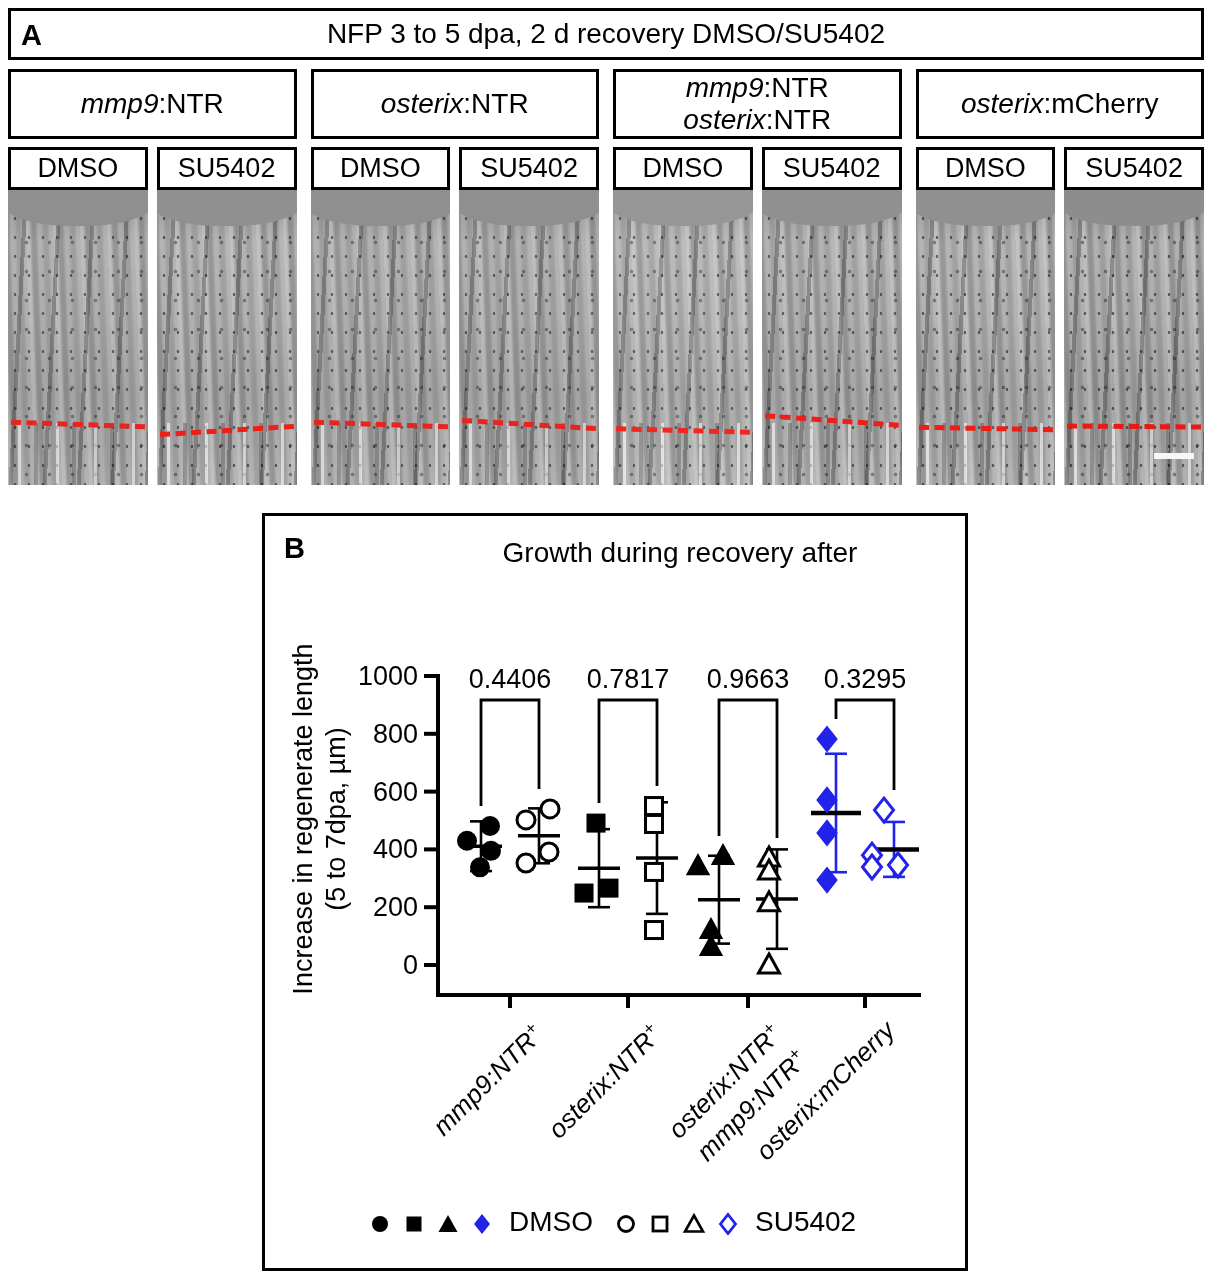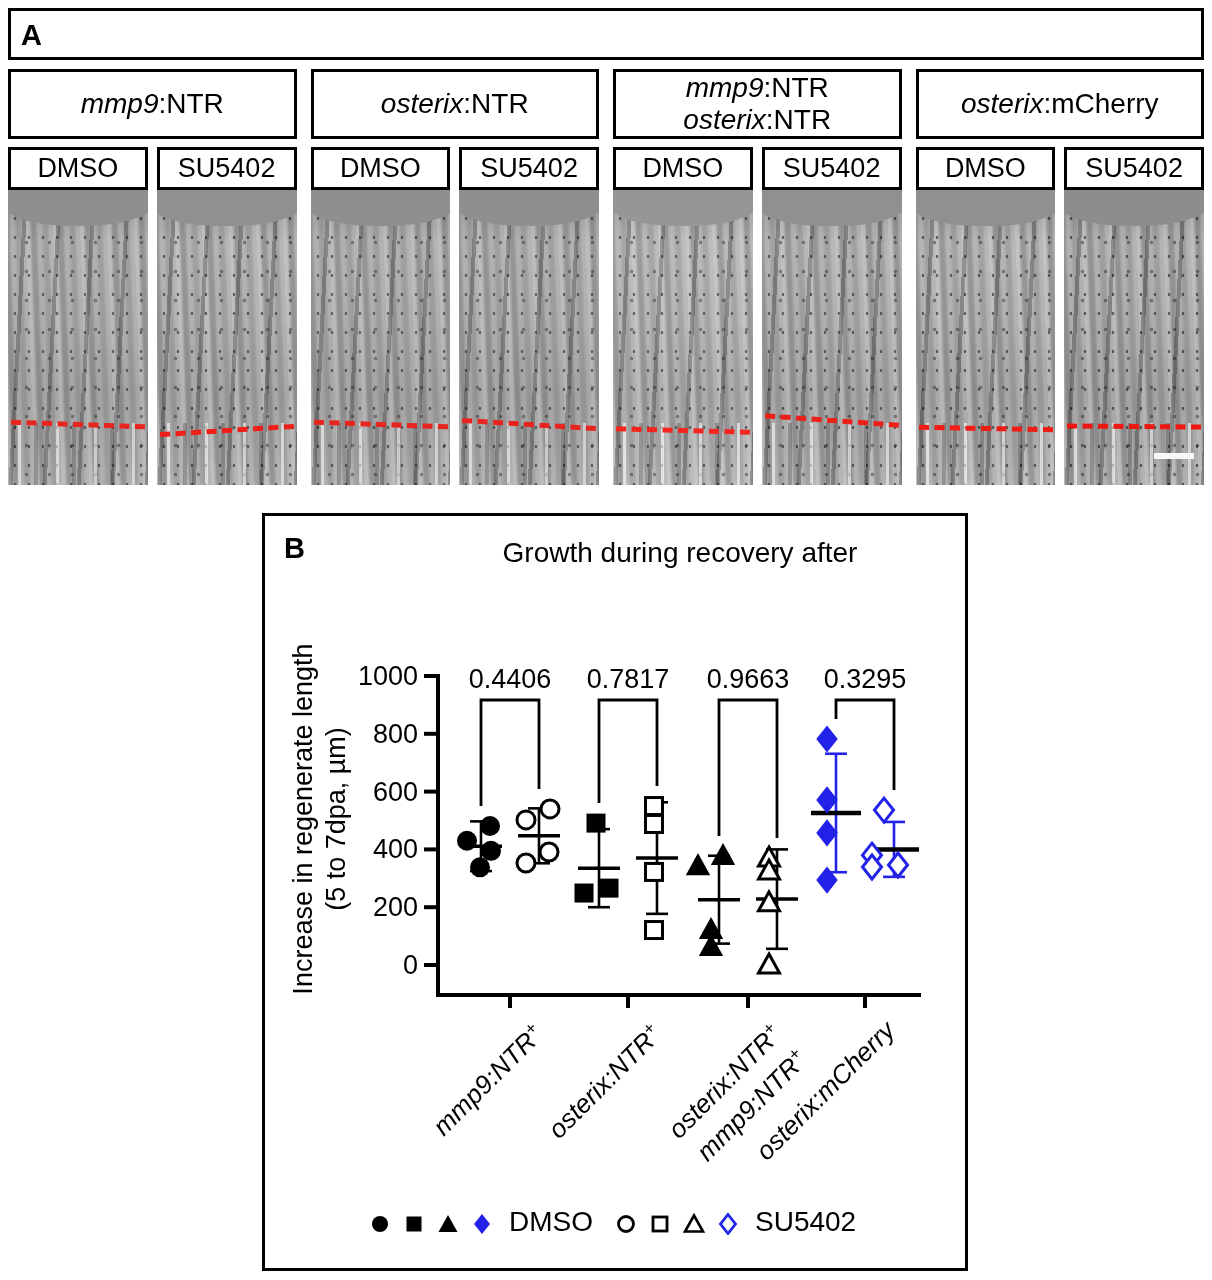--- a/index.html
+++ b/index.html
@@ -61,20 +61,21 @@
   .lg{position:absolute;display:flex;align-items:center;gap:8px;font-size:28px;}
   #lg-dmso{left:102px;} #lg-su{left:348px;}
   .lg .lgtxt{margin-left:6px;}
 </style>
 </head>
 <body>
 
 <div id="panelA">
   <div class="hdrbox">
     <span id="labelA" class="plabel">A</span>
+    <span class="hdrtitle">NFP 3 to 5 dpa, 2 d recovery DMSO/SU5402</span>
   </div>
 
   <div class="grouprow">
     <div class="gbox">
       <div><i>mmp9</i><span>:NTR</span></div>
       <div><i></i><span></span></div>
     </div>
     <div class="gbox">
       <div><i>osterix</i><span>:NTR</span></div>
       <div><i></i><span></span></div>

